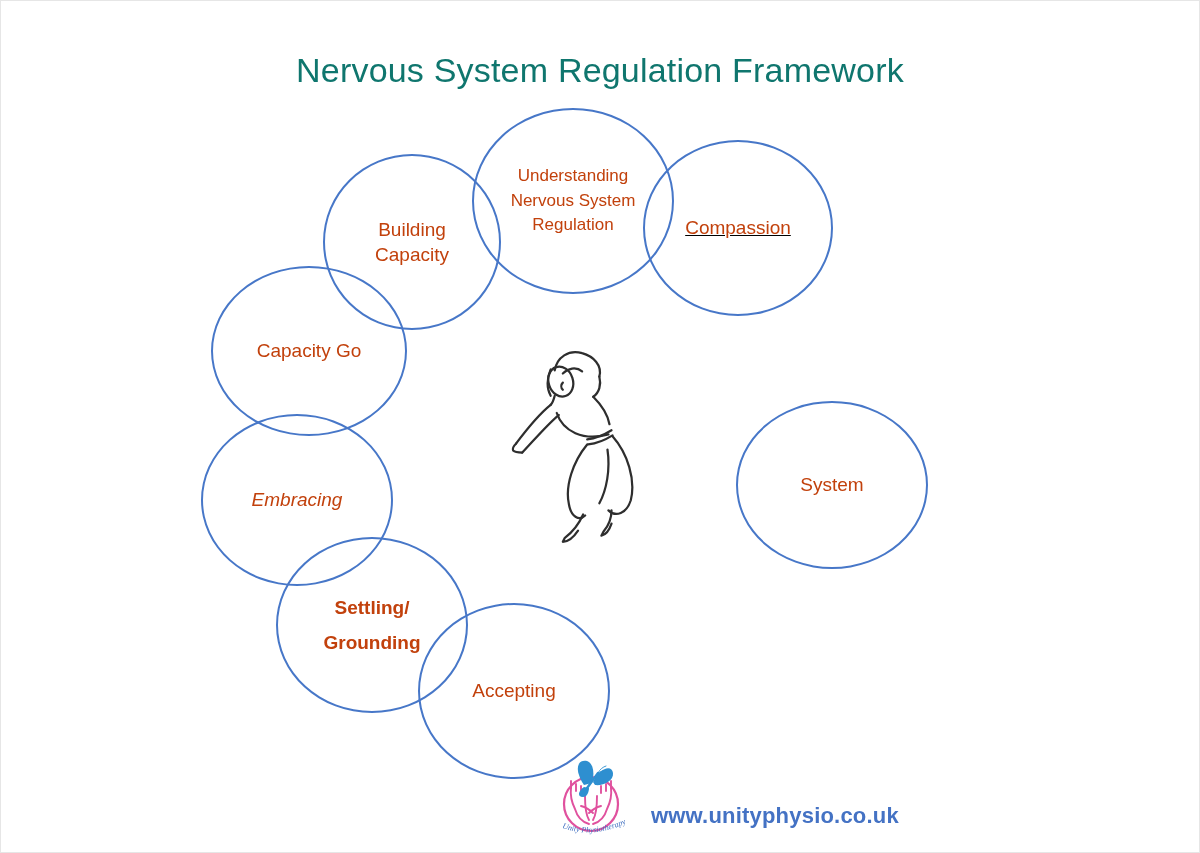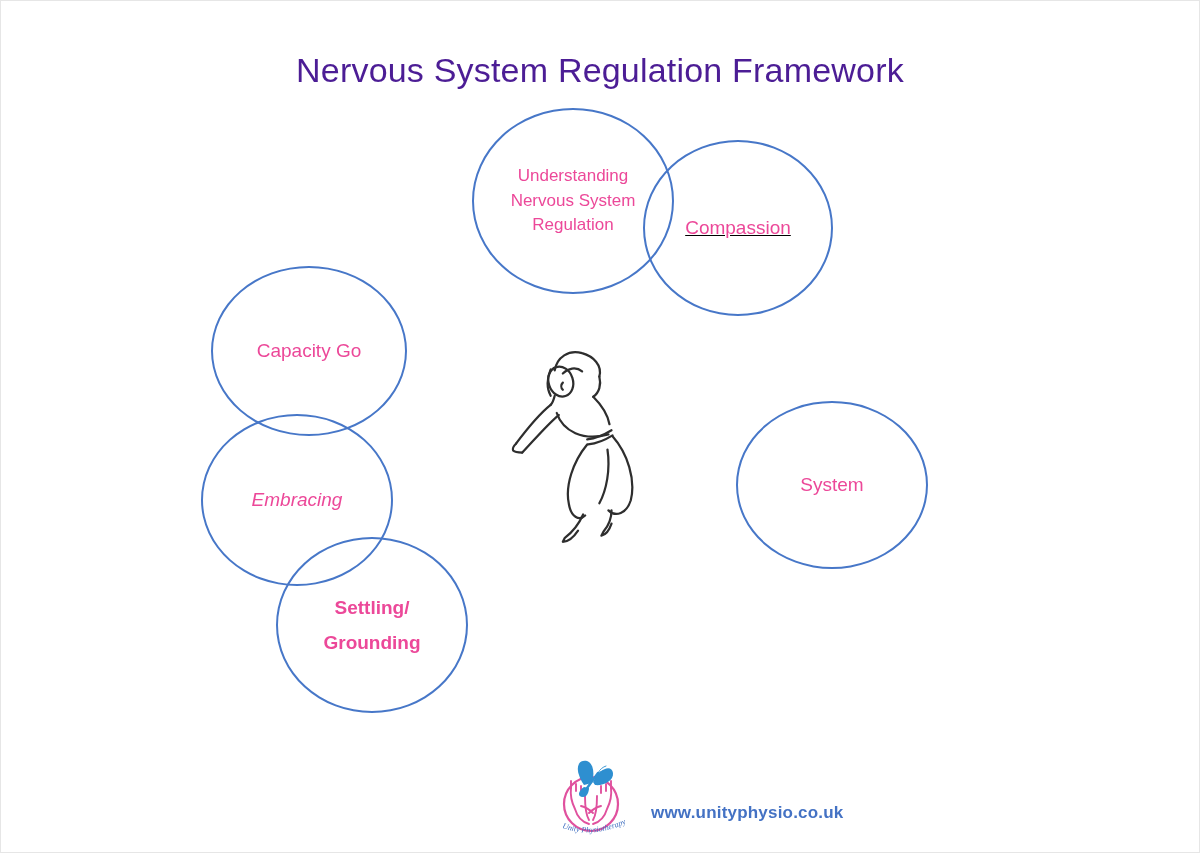--- a/index.html
+++ b/index.html
@@ -15,38 +15,38 @@
     background: #ffffff;
     border: 1px solid #e6e6e6;
   }
   .title {
     position: absolute;
     left: 0; right: 0; top: 50px;
     text-align: center;
     font-size: 34px;
     font-weight: normal;
     letter-spacing: 0.2px;
-    color: #4c1d95;
+    color: #0f766e;
   }
   .ring { position: absolute; inset: 0; }
   .circle {
     position: absolute;
     border: 2.5px solid #4777C8;
     border-radius: 50%;
     background: transparent;
     display: flex;
     align-items: center;
     justify-content: center;
   }
   .circle-label {
     white-space: pre-line;
     text-align: center;
     font-size: 19px;
     line-height: 1.32;
-    color: #ec4899;
+    color: #c2410c;
   }
   
   .c-understanding { left: 471px; top: 107px; width: 202px; height: 186px; }
   .c-understanding .circle-label { font-size: 17px; line-height: 1.45; }
   .c-compassion   { left: 642px; top: 139px; width: 190px; height: 176px; text-decoration: underline; }
   .c-curiosity    { left: 733px; top: 254px; width: 188px; height: 176px; }
   .c-trust        { left: 735px; top: 400px; width: 192px; height: 168px; }
   .c-awareness    { left: 720px; top: 527px; width: 192px; height: 176px; }
   .c-acknowledging{ left: 581px; top: 600px; width: 200px; height: 180px; }
   .c-accepting    { left: 417px; top: 602px; width: 192px; height: 176px; }
@@ -62,21 +62,21 @@
     width: 142px; height: 198px;
   }
   .logo {
     position: absolute;
     left: 553px; top: 757px;
     width: 86px; height: 82px;
   }
   .website {
     position: absolute;
     left: 650px; top: 802px;
-    font-size: 17px;
+    font-size: 22px;
     font-weight: bold;
     letter-spacing: 0.2px;
     color: #4472C4;
   }
 </style>
 </head>
 <body>
 
 <div class="slide">
 
@@ -87,29 +87,36 @@
       <span class="circle-label">Understanding
 Nervous System
 Regulation</span>
     </div>
     <div class="circle c-compassion">
       <span class="circle-label">Compassion</span>
     </div>
     <div class="circle c-trust">
       <span class="circle-label">System</span>
     </div>
+    <div class="circle c-accepting">
+      <span class="circle-label">Accepting</span>
+    </div>
     <div class="circle c-settling">
       <span class="circle-label">Settling/
 Grounding</span>
     </div>
     <div class="circle c-embracing">
       <span class="circle-label">Embracing</span>
     </div>
     <div class="circle c-letting-go">
       <span class="circle-label">Capacity Go</span>
+    </div>
+    <div class="circle c-building">
+      <span class="circle-label">Building
+Capacity</span>
     </div>
   </div>
 
   <svg class="dancer" viewBox="0 0 140 195" aria-hidden="true">
     <g fill="none" stroke="#2e2e2e" stroke-width="2.2" stroke-linecap="round" stroke-linejoin="round">
 
       <path d="M 50,22 C 52,9 64,1 77,5 C 88,8 97,17 94,28"></path>
       <path d="M 94,28 C 96,36 94,44 88,48"></path>
       <path d="M 58,25 C 63,20 71,18 77,23"></path>
 

